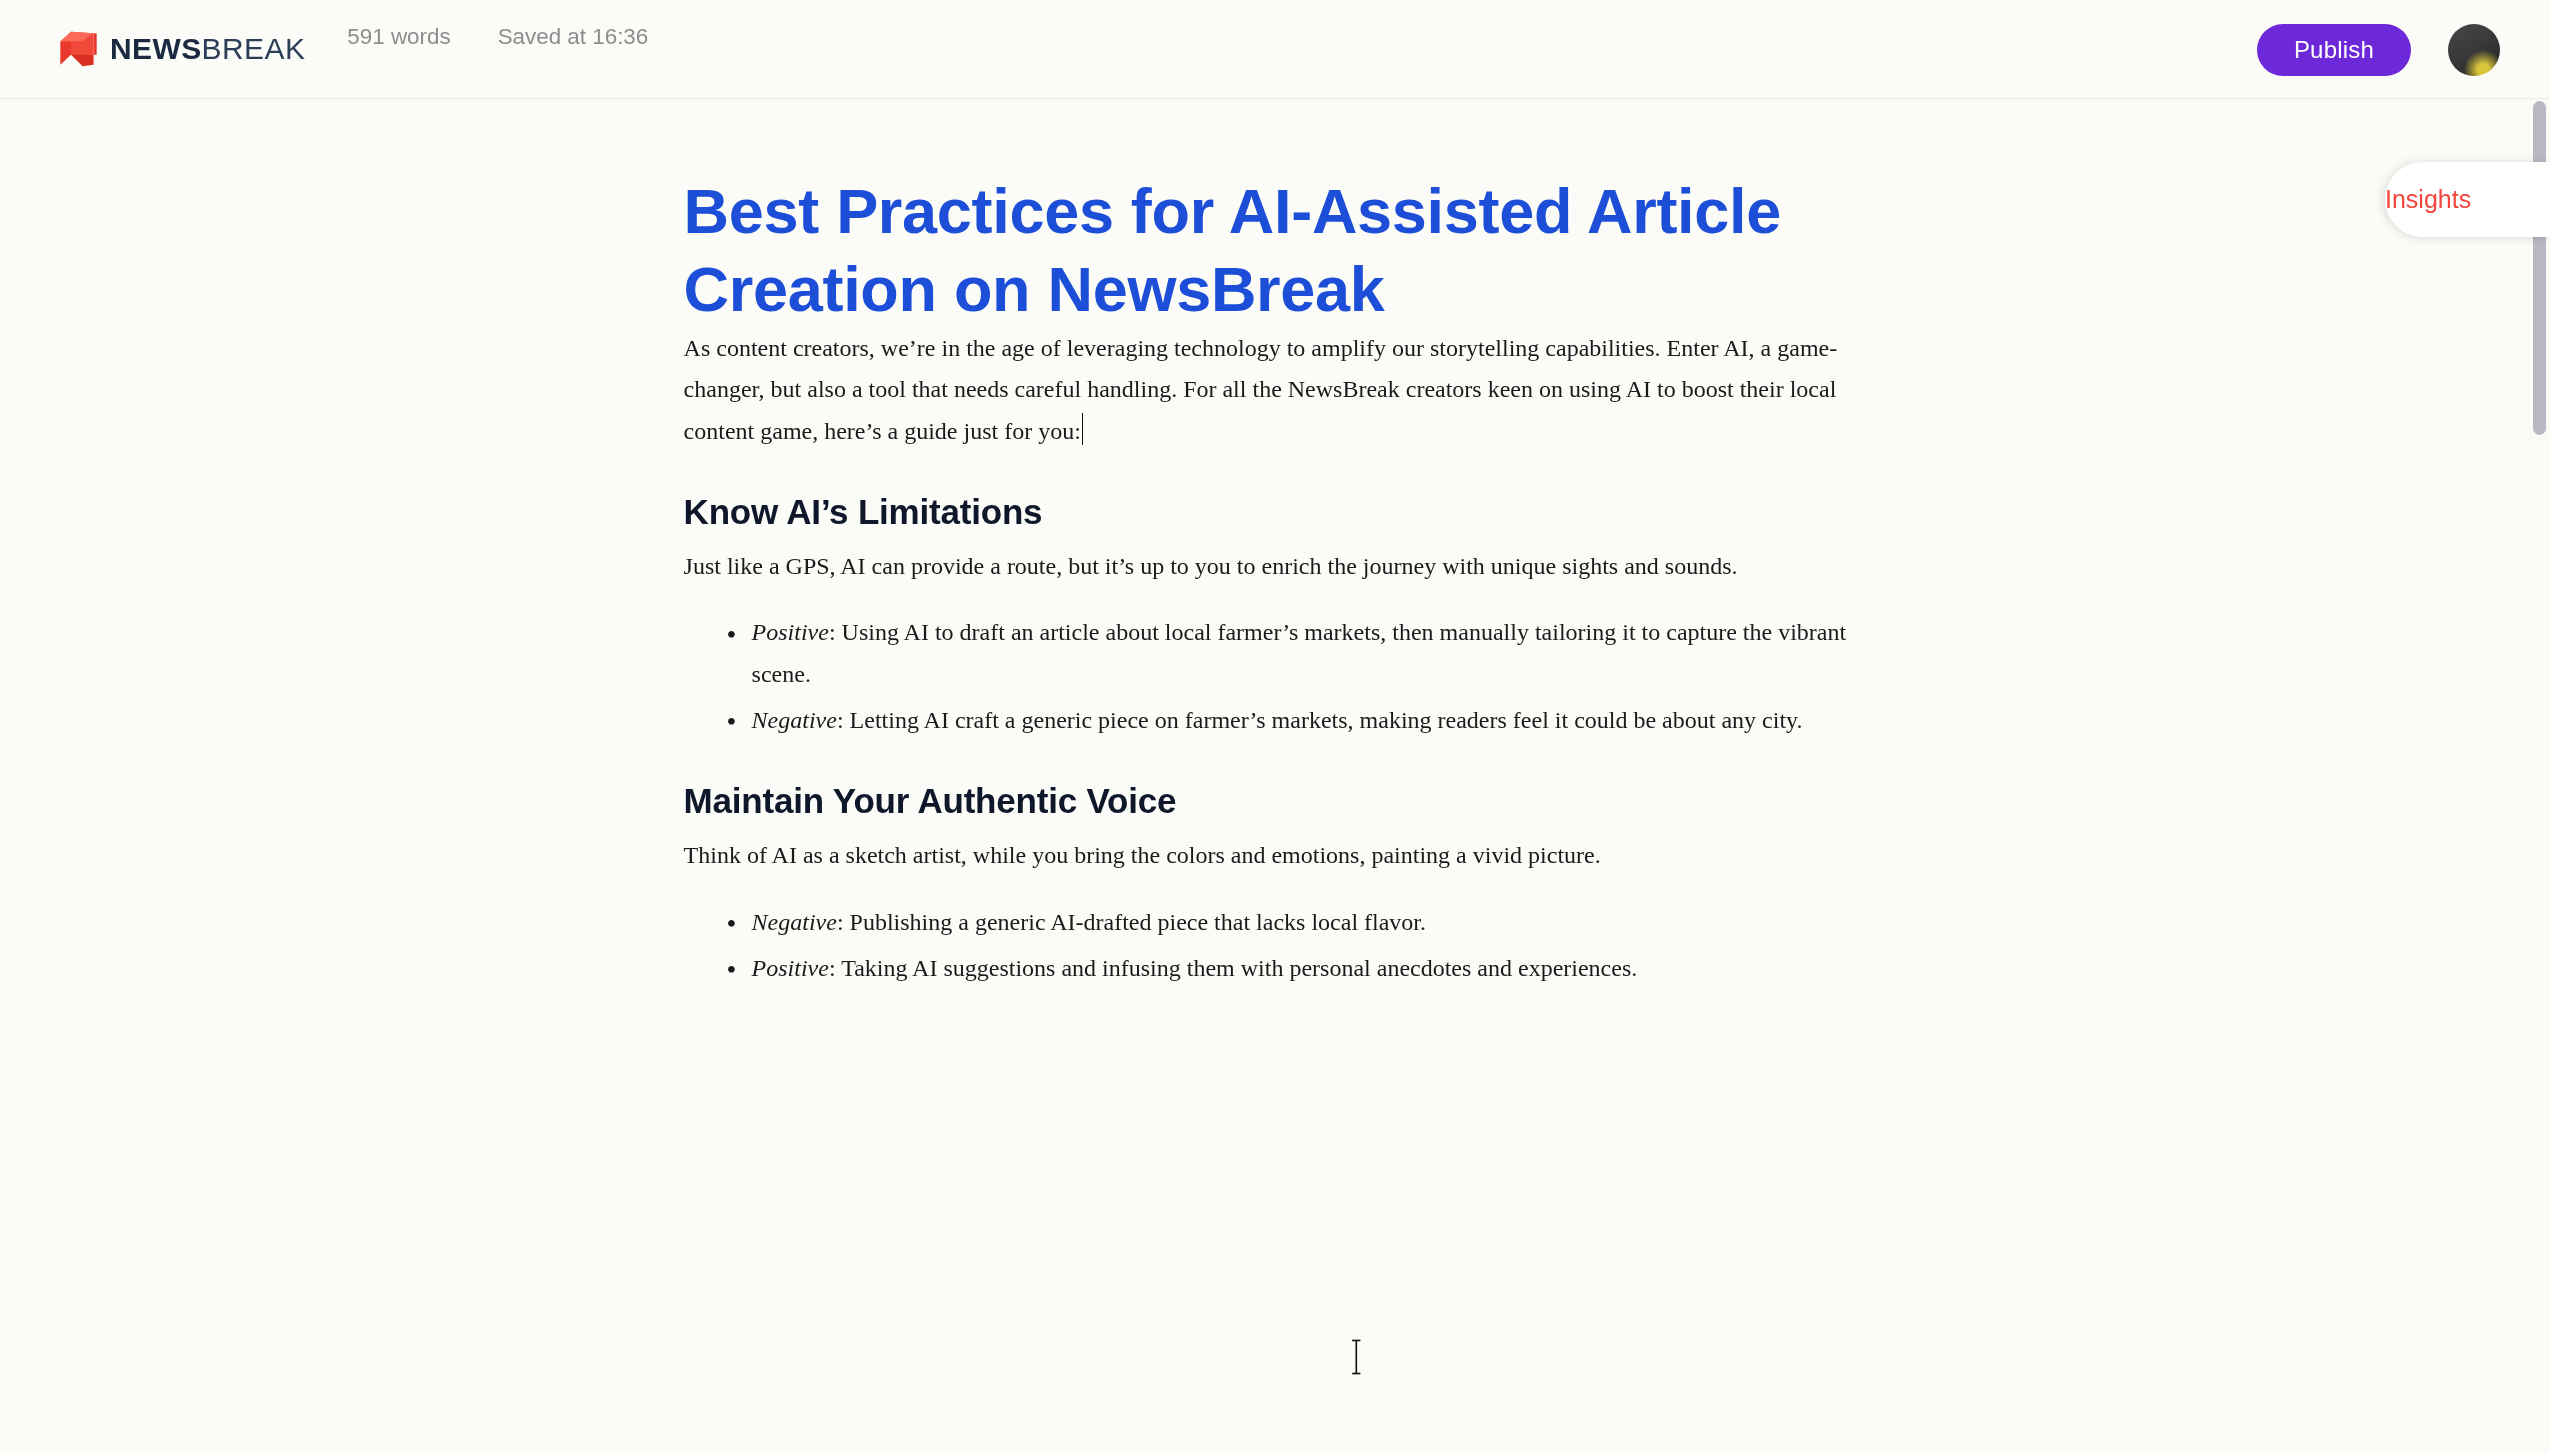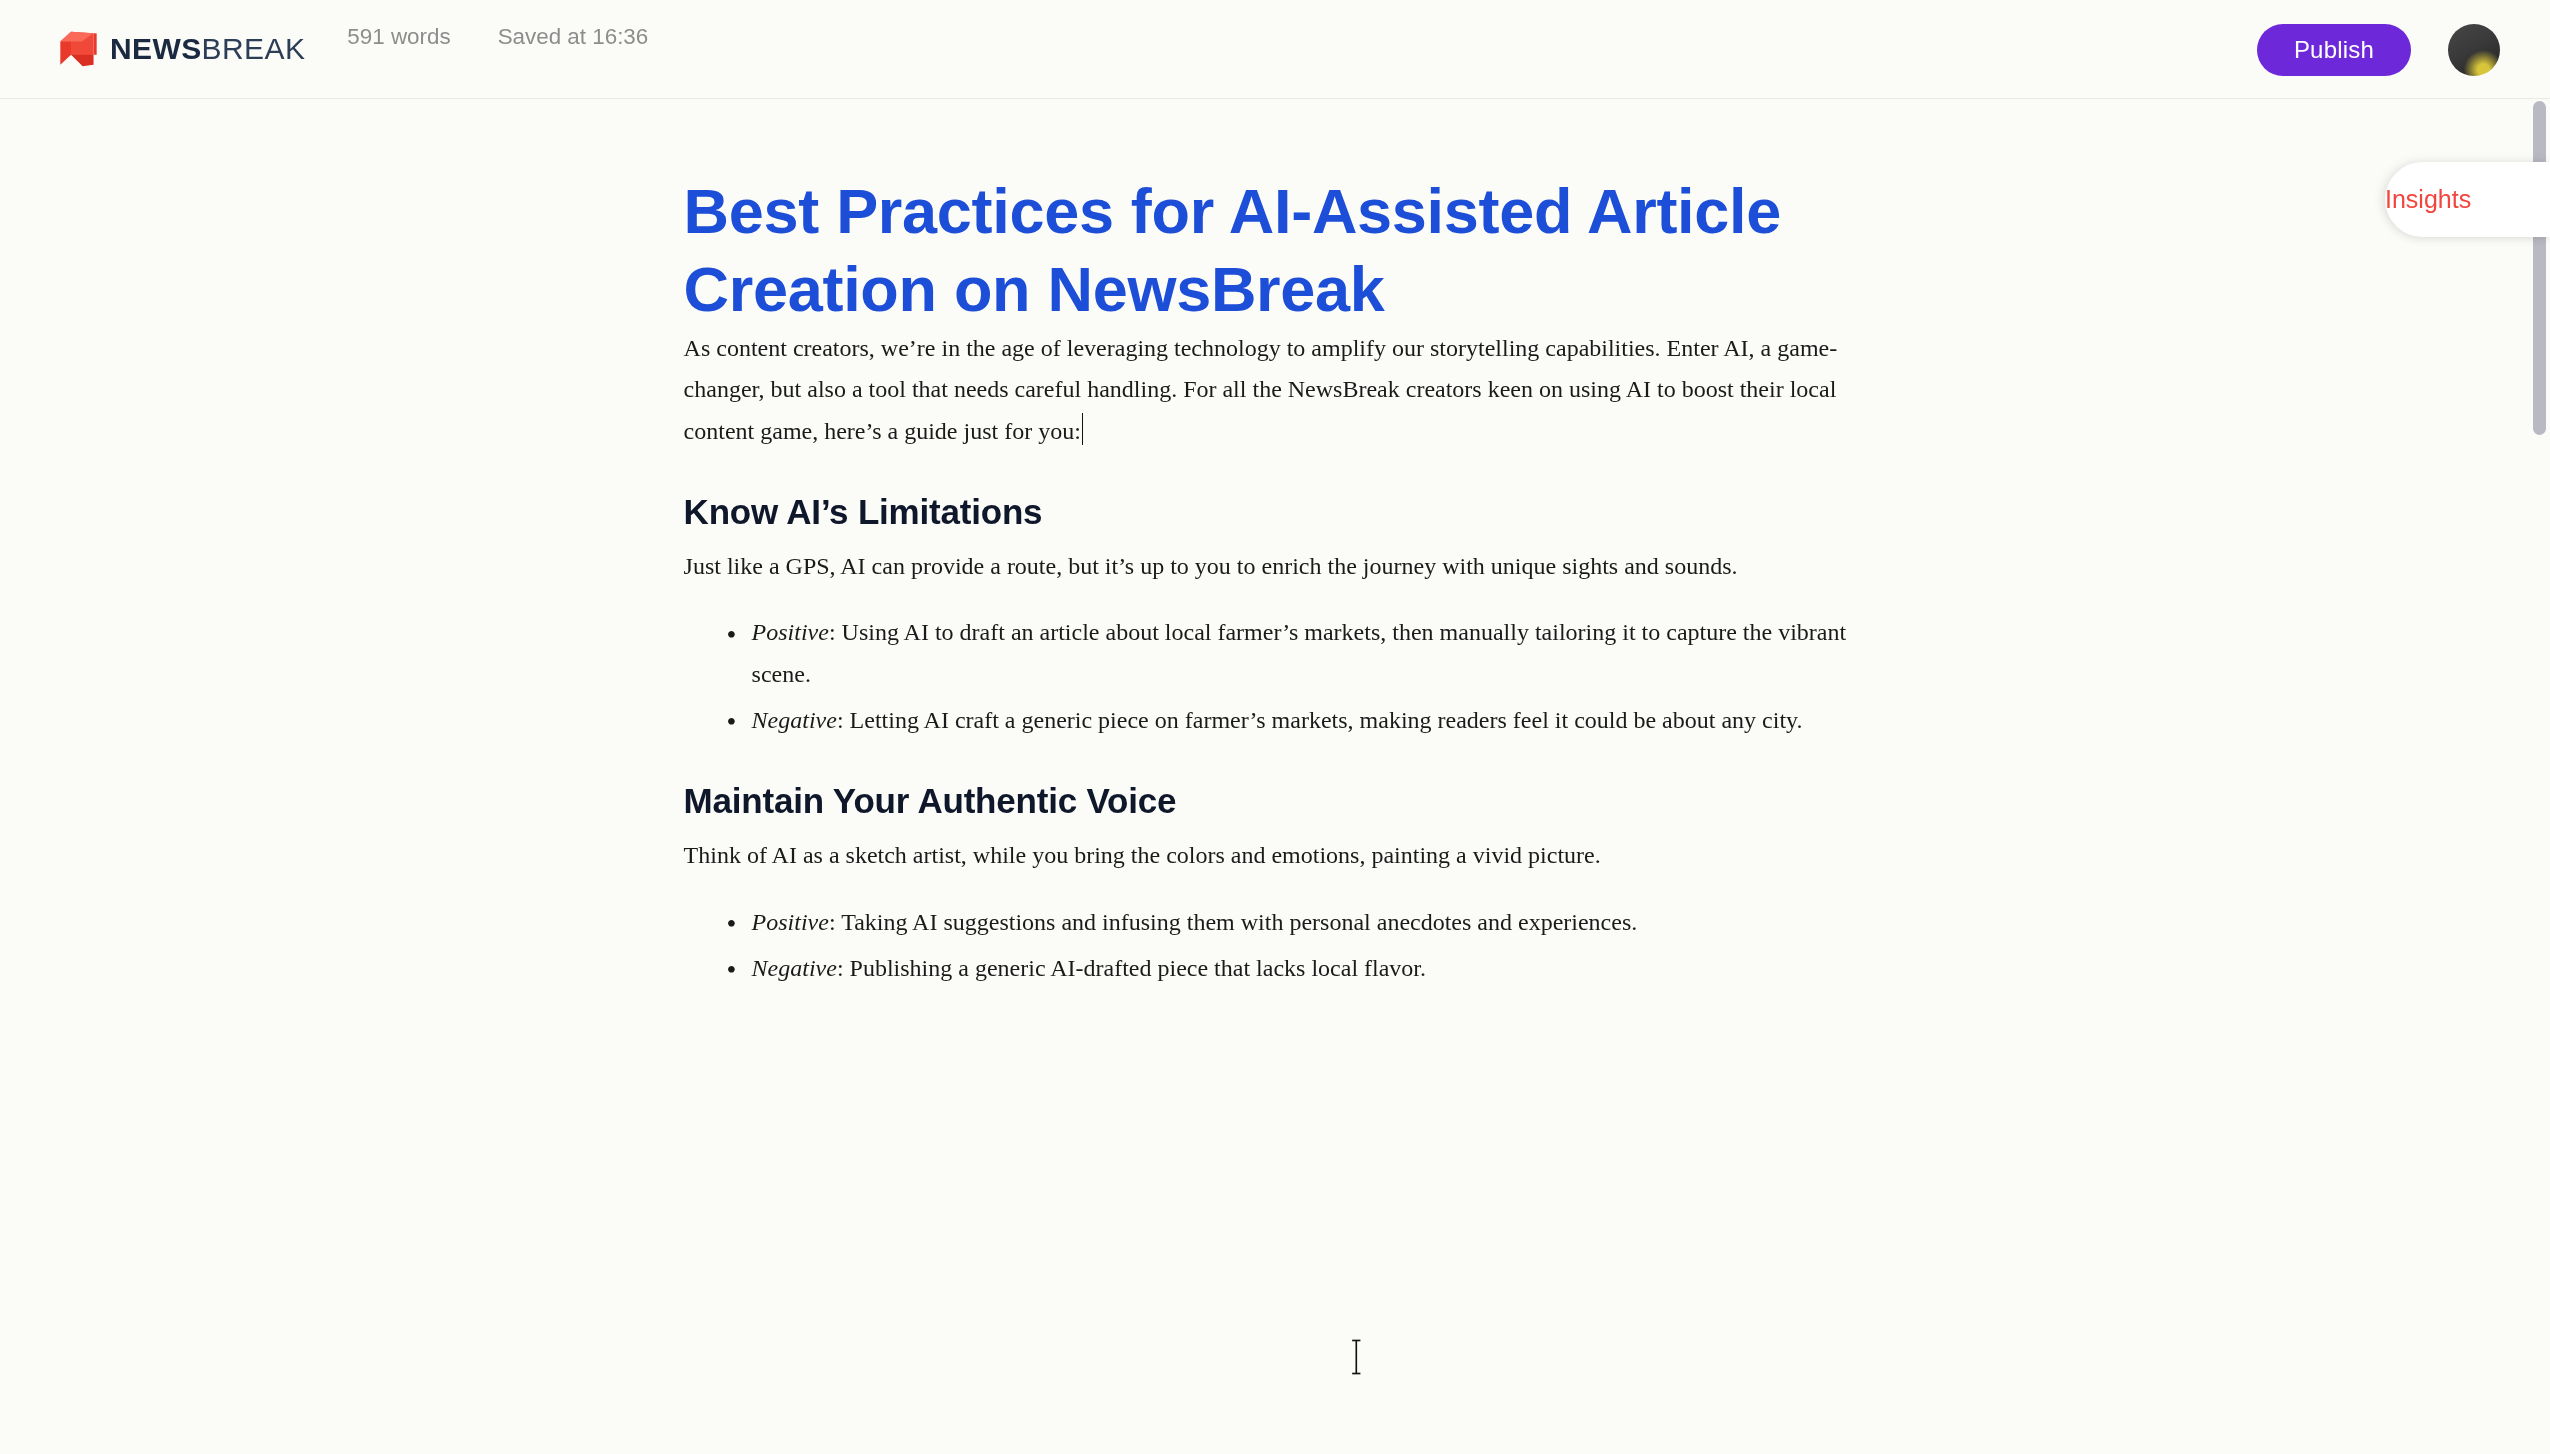--- a/index.html
+++ b/index.html
@@ -270,22 +270,22 @@
     <h2>Know AI’s Limitations</h2>
     <p class="tight">Just like a GPS, AI can provide a route, but it’s up to you to enrich the journey with unique sights and sounds.</p>
     <ul>
       <li><em>Positive</em><span>: Using AI to draft an article about local farmer’s markets, then manually tailoring it to capture the vibrant scene.</span></li>
       <li><em>Negative</em><span>: Letting AI craft a generic piece on farmer’s markets, making readers feel it could be about any city.</span></li>
     </ul>
 
     <h2>Maintain Your Authentic Voice</h2>
     <p class="tight">Think of AI as a sketch artist, while you bring the colors and emotions, painting a vivid picture.</p>
     <ul>
+      <li><em>Negative</em><span>: Publishing a generic AI-drafted piece that lacks local flavor.</span></li>
       <li><em>Positive</em><span>: Taking AI suggestions and infusing them with personal anecdotes and experiences.</span></li>
-      <li><em>Negative</em><span>: Publishing a generic AI-drafted piece that lacks local flavor.</span></li>
     </ul>
 
   </div>
 </div>
 
 <svg class="mouse-ibeam" viewBox="0 0 20 46">
   <rect x="9" y="3" width="2" height="40" fill="#111"></rect>
   <rect x="5" y="2" width="10" height="2" fill="#111"></rect>
   <rect x="5" y="42" width="10" height="2" fill="#111"></rect>
 </svg>

